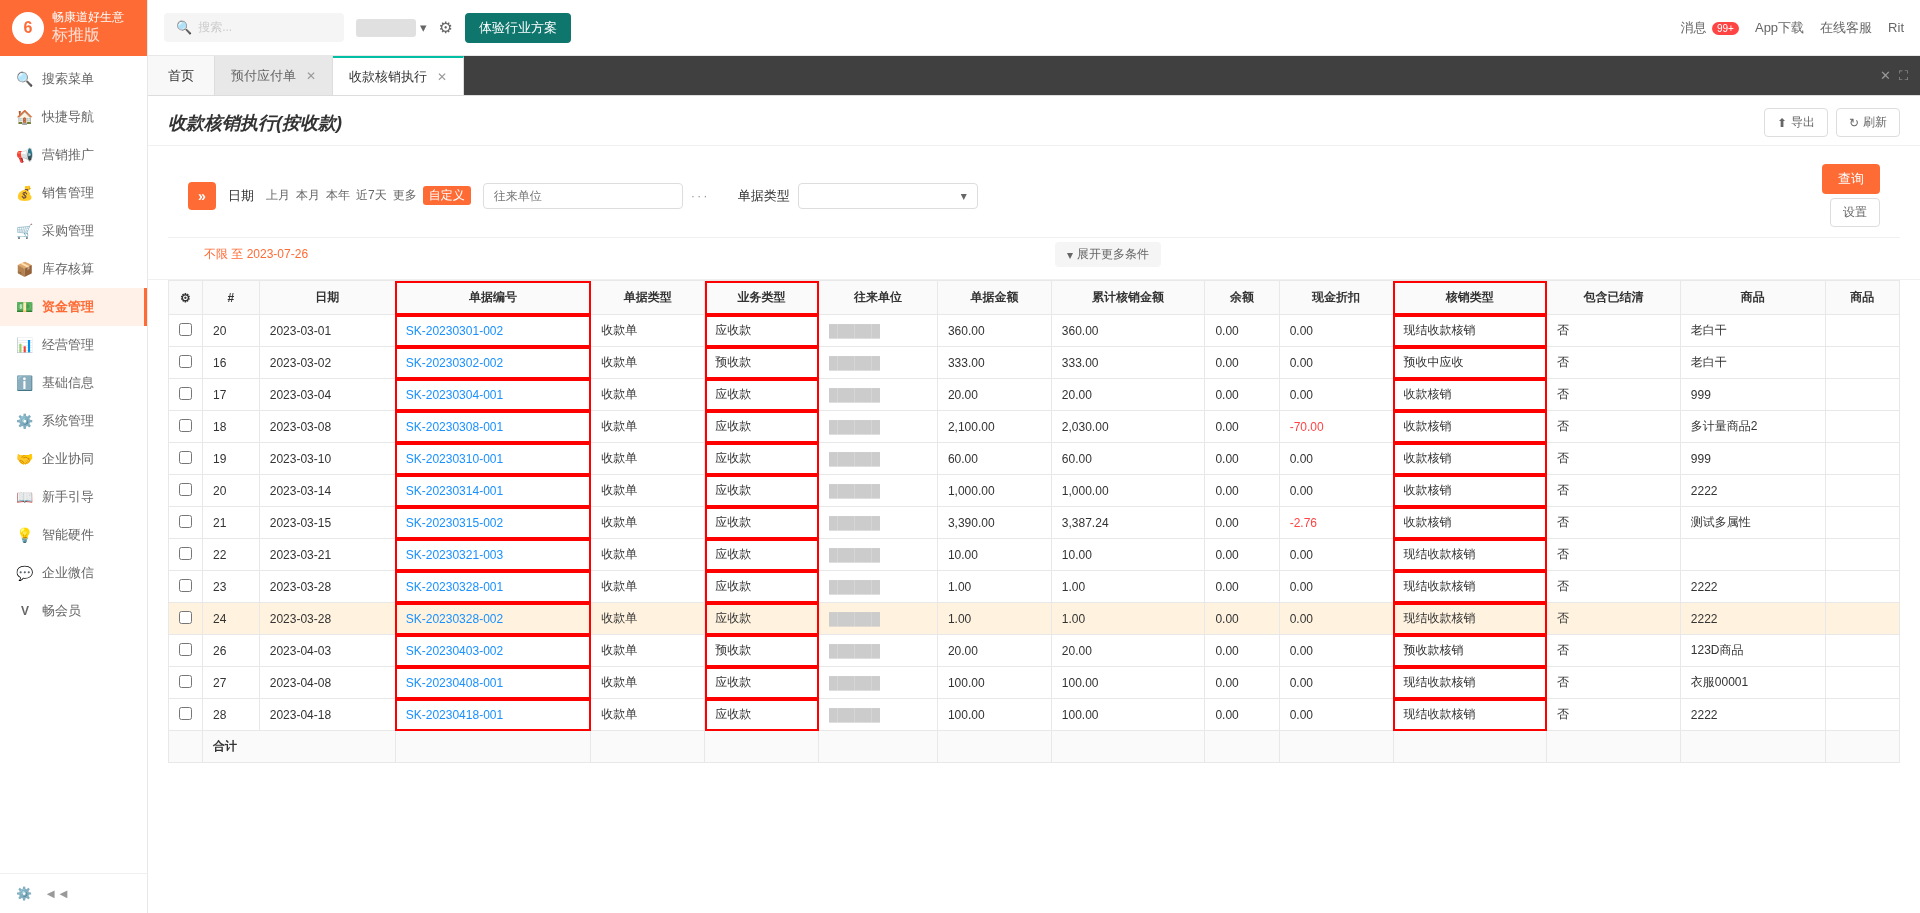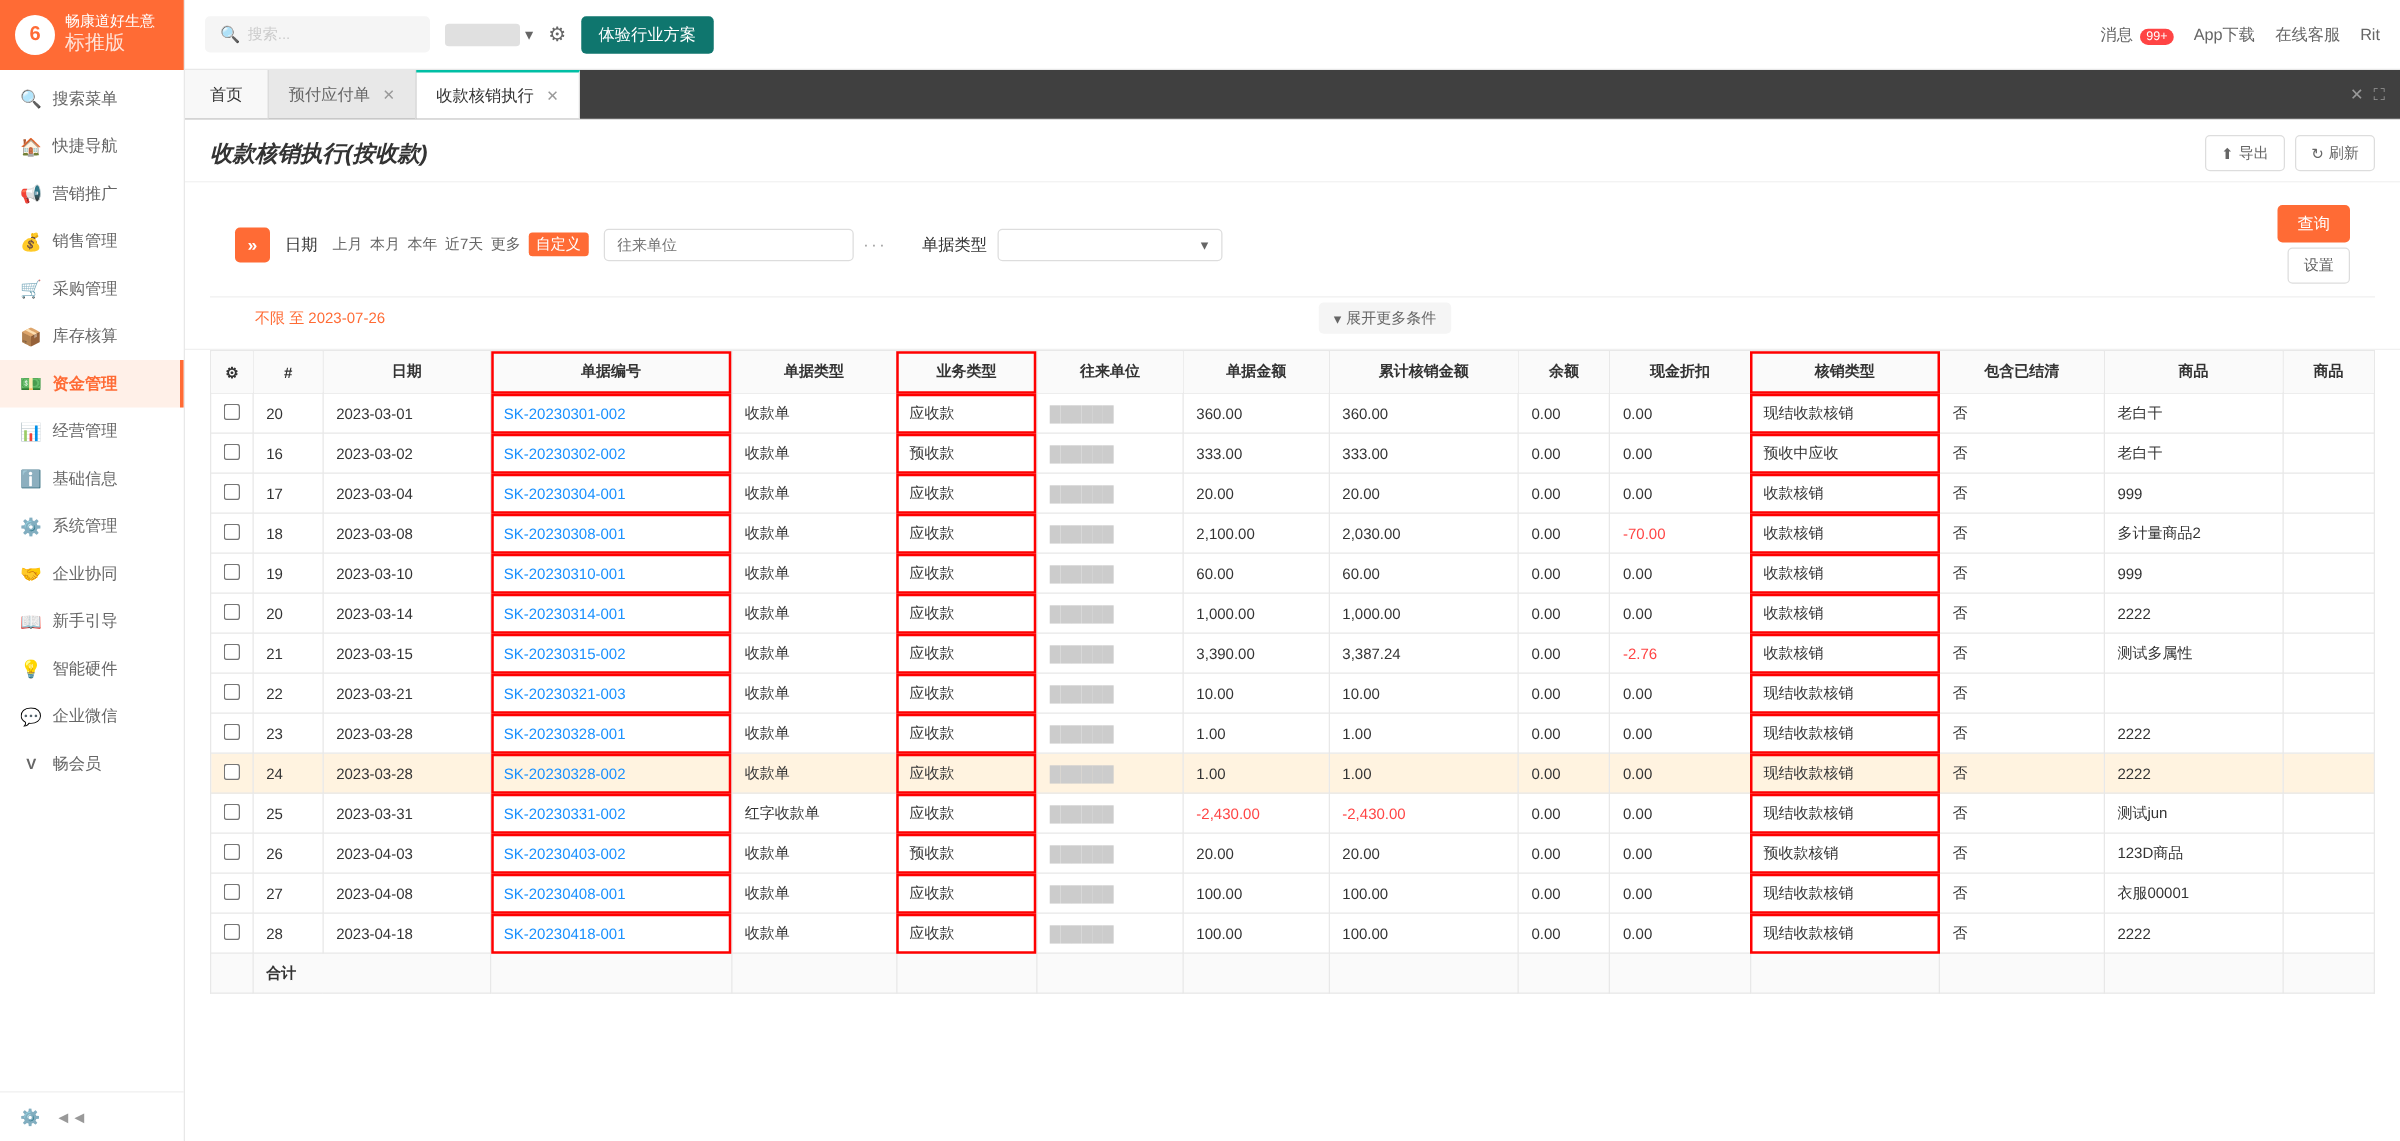--- a/index.html
+++ b/index.html
@@ -441,37 +441,20 @@
     <td style="">1.00</td>
     <td>0.00</td>
     <td style="">0.00</td>
     <td style="outline:2px solid red;outline-offset:-2px;">现结收款核销</td>
     <td>否</td>
     <td>2222</td>
     <td></td>
   </tr>
             <tr>
     <td style="text-align:center;"><input type="checkbox" style=""></td>
-    <td>25</td>
-    <td>2023-03-31</td>
-    <td style="outline:2px solid red;outline-offset:-2px;"><a class="link">SK-20230331-002</a></td>
-    <td>红字收款单</td>
-    <td style="outline:2px solid red;outline-offset:-2px;">应收款</td>
-    <td style="color:#ccc;">██████</td>
-    <td style="color:#ff4444">-2,430.00</td>
-    <td style="color:#ff4444">-2,430.00</td>
-    <td>0.00</td>
-    <td style="">0.00</td>
-    <td style="outline:2px solid red;outline-offset:-2px;">现结收款核销</td>
-    <td>否</td>
-    <td>测试jun</td>
-    <td></td>
-  </tr>
-            <tr>
-    <td style="text-align:center;"><input type="checkbox" style=""></td>
     <td>26</td>
     <td>2023-04-03</td>
     <td style="outline:2px solid red;outline-offset:-2px;"><a class="link">SK-20230403-002</a></td>
     <td>收款单</td>
     <td style="outline:2px solid red;outline-offset:-2px;">预收款</td>
     <td style="color:#ccc;">██████</td>
     <td style="">20.00</td>
     <td style="">20.00</td>
     <td>0.00</td>
     <td style="">0.00</td>

